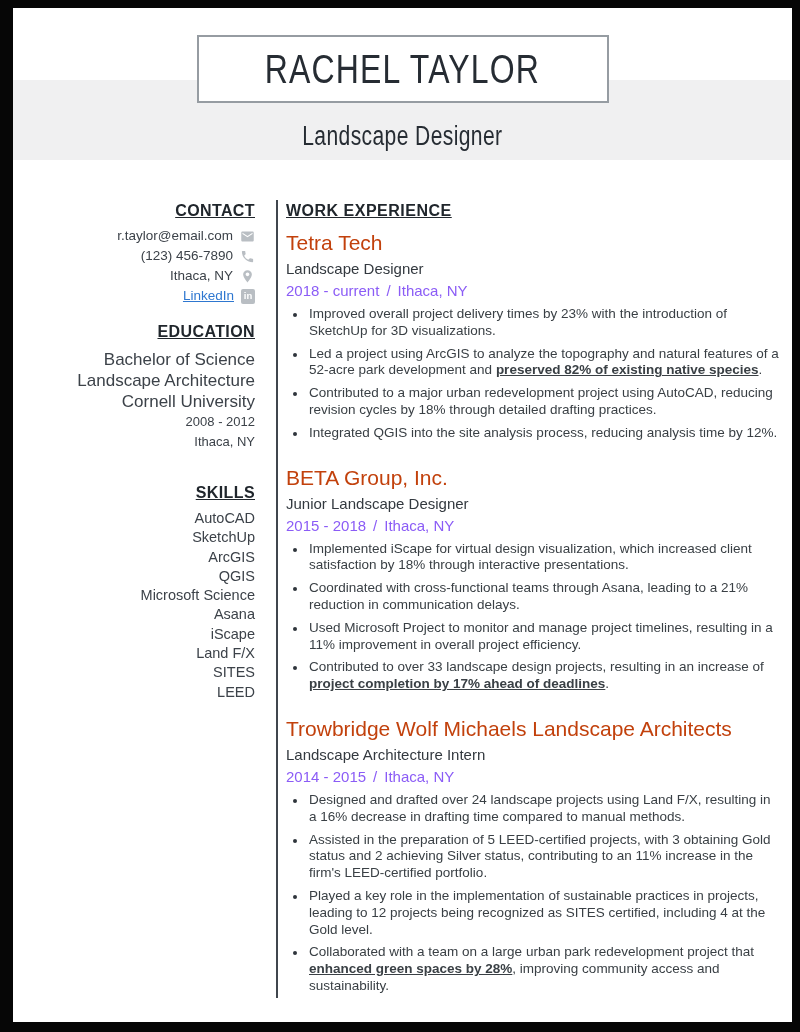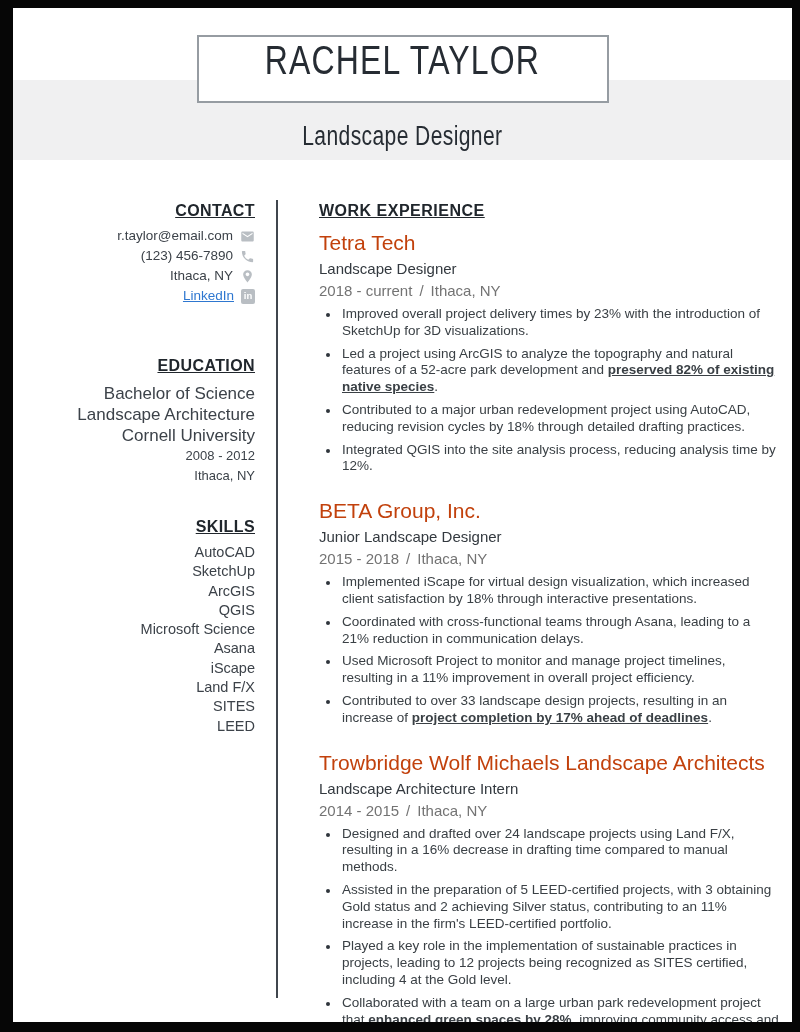--- a/index.html
+++ b/index.html
@@ -16,53 +16,53 @@
   }
   
   .header{position:relative; height:172px;}
   .band{position:absolute; left:0; right:0; top:72px; height:80px; background:var(--band);}
   .band-title{height:100%; display:flex; align-items:flex-end; justify-content:center; padding-bottom:8px;}
   .cond{display:inline-block; white-space:nowrap; transform:scaleX(0.78); transform-origin:center; color:#262c33;}
   .t-title{font-size:27px; letter-spacing:0.5px;}
   .name-box{
     position:absolute; top:27px; left:50%; transform:translateX(-50%);
     width:412px; height:68px; background:#fff; border:2px solid var(--box-border);
-    display:flex; justify-content:center; z-index:2;
+    display:flex; align-items:center; justify-content:center; z-index:2;
   }
   .t-name{font-size:41px; letter-spacing:1.5px; color:#262c33;}
   
   .columns{display:flex; margin-top:20px; height:798px; align-items:stretch;}
   .sidebar{width:265px; flex:0 0 265px; border-right:2px solid var(--divider);
     padding-right:21px; text-align:right;}
   h2{font-size:16px; font-weight:bold; color:var(--text-dark); letter-spacing:0.4px; line-height:22px;text-decoration:underline;}
   
   .contact-list{margin-top:4px;}
   .contact-row{display:flex; justify-content:flex-end; align-items:center; gap:7px;
     font-size:13.5px; line-height:20px; color:var(--text-body);}
   .contact-row svg{flex:0 0 auto; display:block;}
   .link{color:var(--link); text-decoration:underline;}
   .li-badge{width:14px; height:15px; background:var(--icon); color:#fff; border-radius:2px;
     font-size:9.5px; font-weight:bold; display:flex; align-items:center; justify-content:center; line-height:1;}
   
-  .edu{margin-top:49px;}
+  .edu{margin-top:15px;}
   .edu h2{margin-bottom:6px;}
   .edu-line{font-size:17px; line-height:21px; color:var(--text-body);}
   .edu-sub{font-size:13px; line-height:20px; color:var(--text-body);}
   
   .skills{margin-top:30px;}
   .skills h2{margin-bottom:5px;}
   .skill-item{font-size:14.5px; line-height:19.3px; color:var(--text-body);}
   
-  .main{flex:1 1 auto; padding-left:20px; padding-right:13px;margin-left:21px;}
+  .main{flex:1 1 auto; padding-left:8px; padding-right:13px;}
   .main h2{letter-spacing:0.5px;}
   .job{margin-top:8px;}
   .job + .job{margin-top:23px;}
   .company{font-size:21px; font-weight:400; color:#c2410c; line-height:26px; margin-bottom:3px;}
   .job-title{font-size:15px; color:#33393f; line-height:19px; margin-bottom:3px;}
-  .job-dates{font-size:15px; color:#737373; line-height:19px;}
+  .job-dates{font-size:15px; color:#8b5cf6; line-height:19px;}
   .date-sep{margin:0 7px;}
   .job ul{margin:6px 0 0; padding-left:21px;}
   .job li{font-size:13.5px; line-height:16.8px; color:#3a4045; margin-bottom:6px; padding-left:2px;}
   .job li::marker{color:#2f353b; font-size:12px;}
   .em{font-weight:bold; text-decoration:underline;}
 </style>
 </head>
 <body>
 
 <div class="page">

